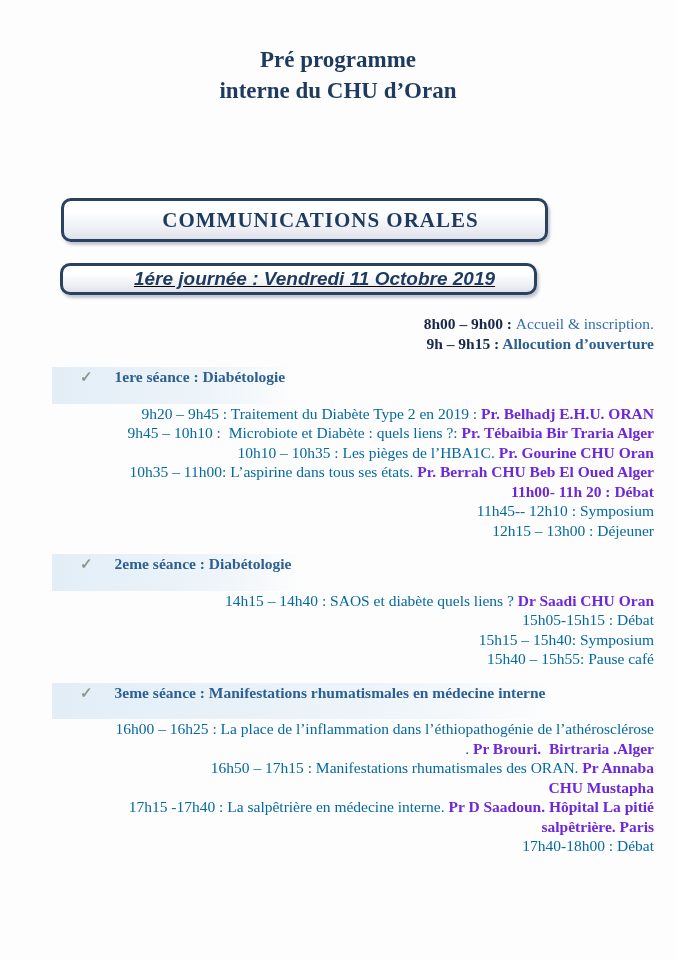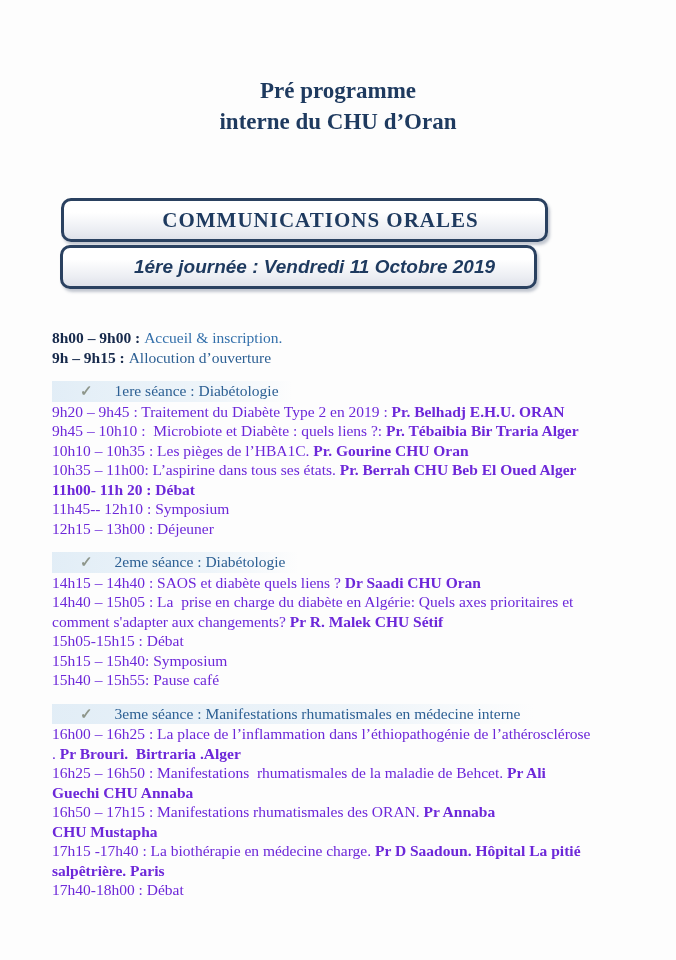--- a/index.html
+++ b/index.html
@@ -5,76 +5,77 @@
   html, body { margin: 0; padding: 0; }
   .page {
     position: relative;
     width: 676px;
     height: 960px;
     background: #fdfdfd;
     font-family: "Liberation Serif", serif;
     overflow: hidden;
   }
   .title {
-    padding-top: 75px;
+    padding-top: 44px;
     text-align: center;
     color: #1e3a5f;
     font-weight: bold;
     font-size: 23px;
     line-height: 31px;
   }
   .banner {
     position: absolute;
     box-sizing: border-box;
     border: 3px solid #2a4160;
     border-radius: 10px;
     background: linear-gradient(#ffffff 30%, #eceef3 75%, #dfe2ea 100%);
     box-shadow: 2px 3px 3px rgba(120,130,150,0.45), 0 1px 0 rgba(255,255,255,0.8) inset;
     display: flex;
     align-items: center;
     justify-content: center;
     padding-left: 32px;
   }
   .banner-main { left: 61px; top: 198px; width: 487px; height: 44px; }
-  .banner-day  { left: 60px; top: 245px; width: 477px; height: 44px; }
+  .banner-day  { left: 60px; top: 263px; width: 477px; height: 32px; text-decoration: underline; }
   .banner-main .banner-label {
     font-family: "Liberation Serif", serif;
     font-weight: bold;
     font-size: 21px;
     letter-spacing: 1px;
     color: #1e3a5f;
   }
   .banner-day .banner-label {
     font-family: "Liberation Sans", sans-serif;
     font-weight: bold;
     font-style: italic;
     font-size: 19px;
     color: #1e3a5f;
   }
   .schedule {
     position: absolute;
     left: 52px;
-    top: 328px;
+    top: 314px;
     width: 602px;
     font-size: 15.5px;
     line-height: 19.5px;
     color: #1c1c1c;
+    text-align: right;
   }
   .line { white-space: pre-wrap; }
   .line.heading {
     margin-top: 14px;
-    padding: 0 14px 0 28px;
+    padding: 0 14px 16px 28px;
     width: fit-content;
     background: linear-gradient(to right, rgba(199,222,240,0.50), rgba(199,222,240,0.28) 65%, rgba(199,222,240,0));
   }
-  .seg-plain     { color: #6d28d9; }
+  .seg-plain     { color: #0369a1; }
   .seg-bold      { color: #6d28d9; font-weight: bold; }
   .seg-time_bold { color: #16294b; font-weight: bold; }
   .seg-blue      { color: #3470ab; }
-  .seg-blue_bold { color: #2c5f93; font-weight: normal; }
+  .seg-blue_bold { color: #2c5f93; font-weight: bold; }
   .seg-check     { color: #8e968b; margin-right: 22px; font-size: 15px; font-weight: bold; }
 </style>
 </head>
 <body>
 
 <div class="page">
 
   <div class="title">
     <div>Pré programme</div>
     <div>interne du CHU d’Oran</div>
@@ -94,25 +95,23 @@
       <div class="line heading"><span class="seg-check">✓</span><span class="seg-blue_bold">1ere séance : Diabétologie</span></div>
       <div class="line"><span class="seg-plain">9h20 – 9h45 : Traitement du Diabète Type 2 en 2019 : </span><span class="seg-bold">Pr. Belhadj E.H.U. ORAN</span></div>
       <div class="line"><span class="seg-plain">9h45 – 10h10 :  Microbiote et Diabète : quels liens ?: </span><span class="seg-bold">Pr. Tébaibia Bir Traria Alger</span></div>
       <div class="line"><span class="seg-plain">10h10 – 10h35 : Les pièges de l’HBA1C. </span><span class="seg-bold">Pr. Gourine CHU Oran</span></div>
       <div class="line"><span class="seg-plain">10h35 – 11h00: L’aspirine dans tous ses états. </span><span class="seg-bold">Pr. Berrah CHU Beb El Oued Alger</span></div>
       <div class="line"><span class="seg-bold">11h00- 11h 20 : Débat</span></div>
       <div class="line"><span class="seg-plain">11h45-- 12h10 : Symposium</span></div>
       <div class="line"><span class="seg-plain">12h15 – 13h00 : Déjeuner</span></div>
       <div class="line heading"><span class="seg-check">✓</span><span class="seg-blue_bold">2eme séance : Diabétologie</span></div>
       <div class="line"><span class="seg-plain">14h15 – 14h40 : SAOS et diabète quels liens ? </span><span class="seg-bold">Dr Saadi CHU Oran</span></div>
-      <div class="line"><span class="seg-plain">14h40 – 15h05 : La  prise en charge du diabète en Algérie: Quels axes prioritaires et</span><br><span class="seg-plain">comment s'adapter aux changements? </span><span class="seg-bold">Pr R. Malek CHU Sétif</span></div>
       <div class="line"><span class="seg-plain">15h05-15h15 : Débat</span></div>
       <div class="line"><span class="seg-plain">15h15 – 15h40: Symposium</span></div>
       <div class="line"><span class="seg-plain">15h40 – 15h55: Pause café</span></div>
       <div class="line heading"><span class="seg-check">✓</span><span class="seg-blue_bold">3eme séance : Manifestations rhumatismales en médecine interne</span></div>
       <div class="line"><span class="seg-plain">16h00 – 16h25 : La place de l’inflammation dans l’éthiopathogénie de l’athérosclérose</span><br><span class="seg-plain">. </span><span class="seg-bold">Pr Brouri.  Birtraria .Alger</span></div>
-      <div class="line"><span class="seg-plain">16h25 – 16h50 : Manifestations  rhumatismales de la maladie de Behcet. </span><span class="seg-bold">Pr Ali</span><br><span class="seg-bold">Guechi CHU Annaba</span></div>
       <div class="line"><span class="seg-plain">16h50 – 17h15 : Manifestations rhumatismales des ORAN. </span><span class="seg-bold">Pr Annaba</span><br><span class="seg-bold">CHU Mustapha</span></div>
-      <div class="line"><span class="seg-plain">17h15 -17h40 : La biothérapie en médecine charge. </span><span class="seg-bold">Pr D Saadoun. Hôpital La pitié</span><br><span class="seg-bold">salpêtrière. Paris</span></div>
+      <div class="line"><span class="seg-plain">17h15 -17h40 : La salpêtrière en médecine interne. </span><span class="seg-bold">Pr D Saadoun. Hôpital La pitié</span><br><span class="seg-bold">salpêtrière. Paris</span></div>
       <div class="line"><span class="seg-plain">17h40-18h00 : Débat</span></div>
     </div>
 
 </div>
 
 </body></html>

